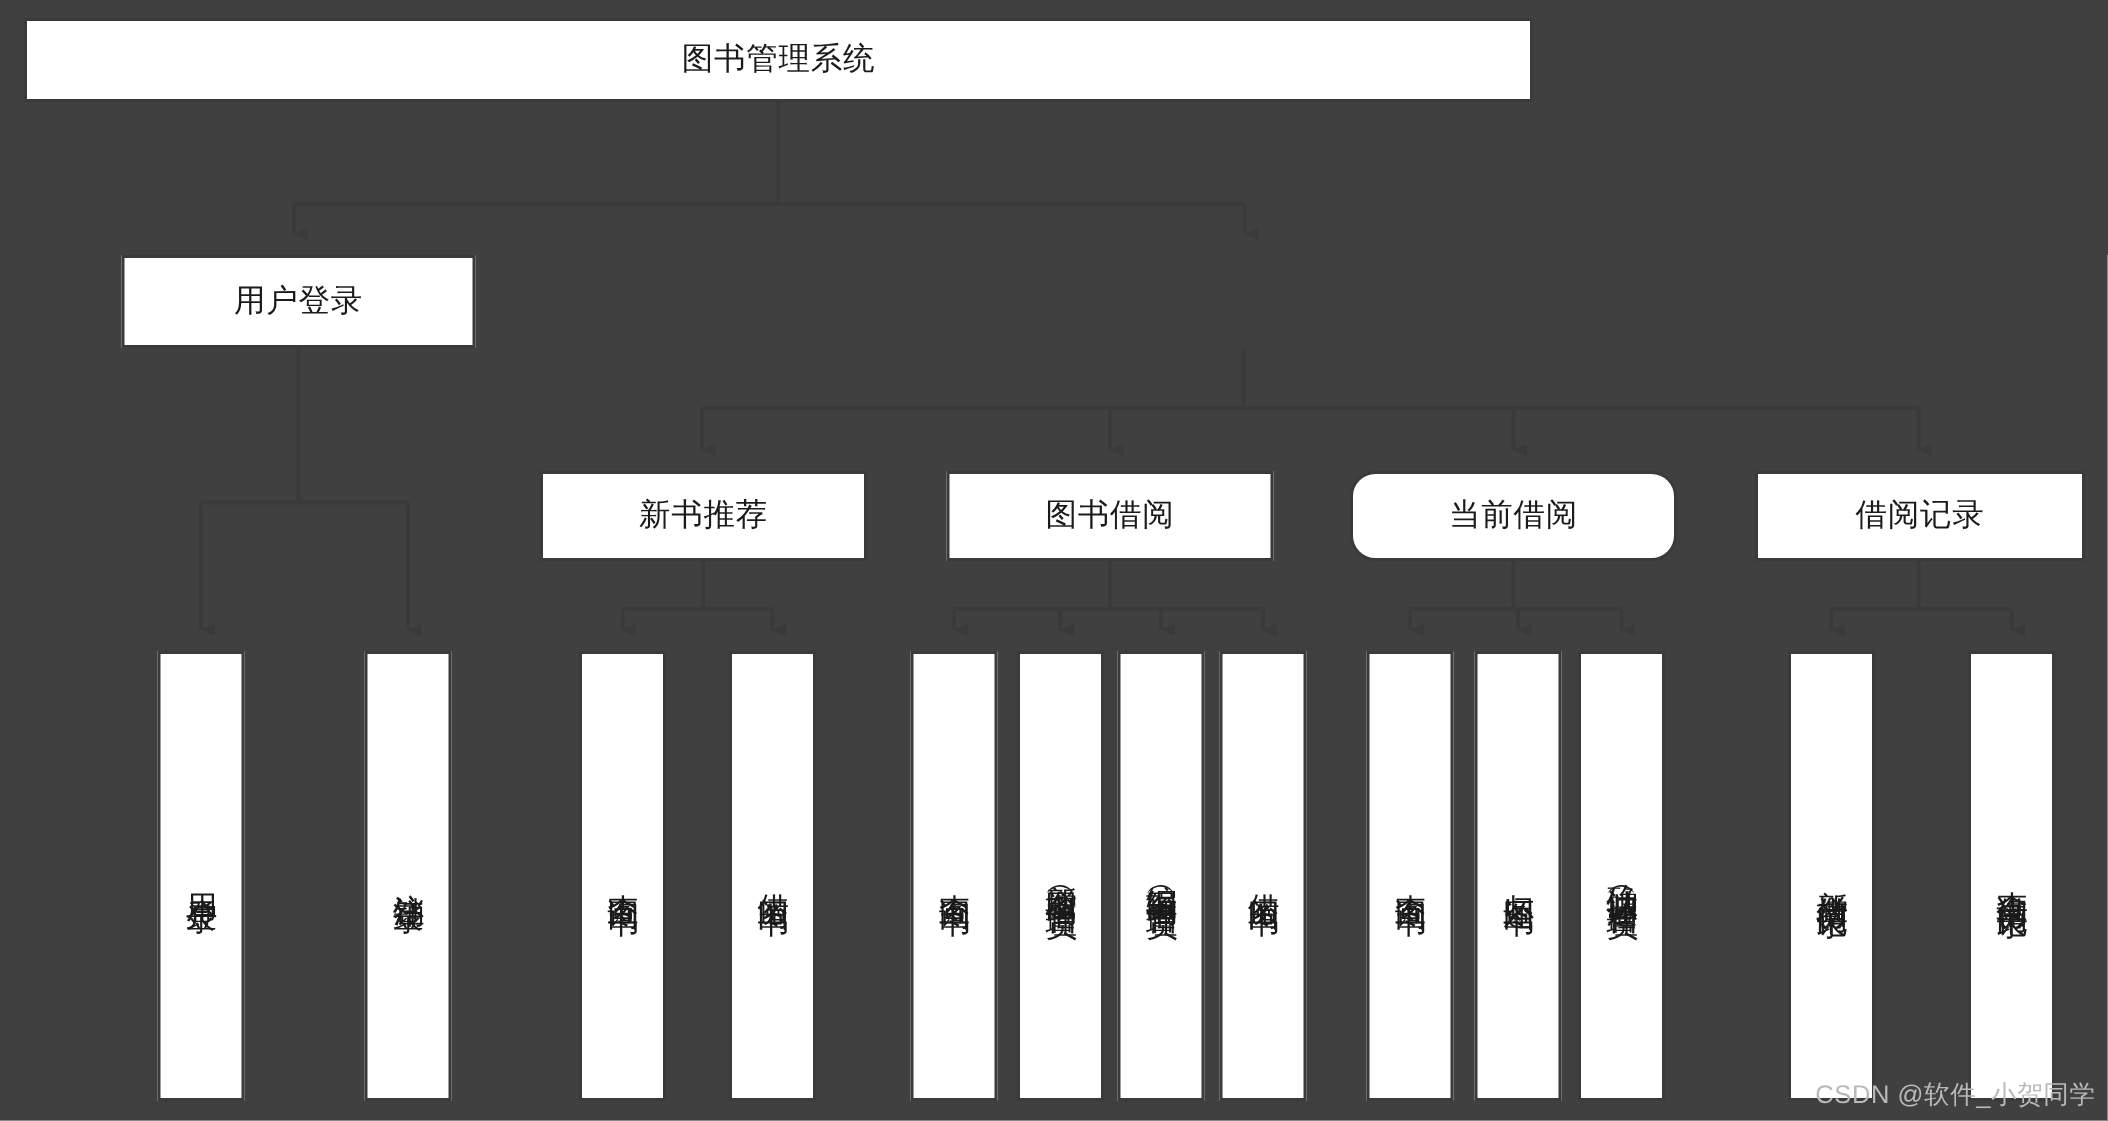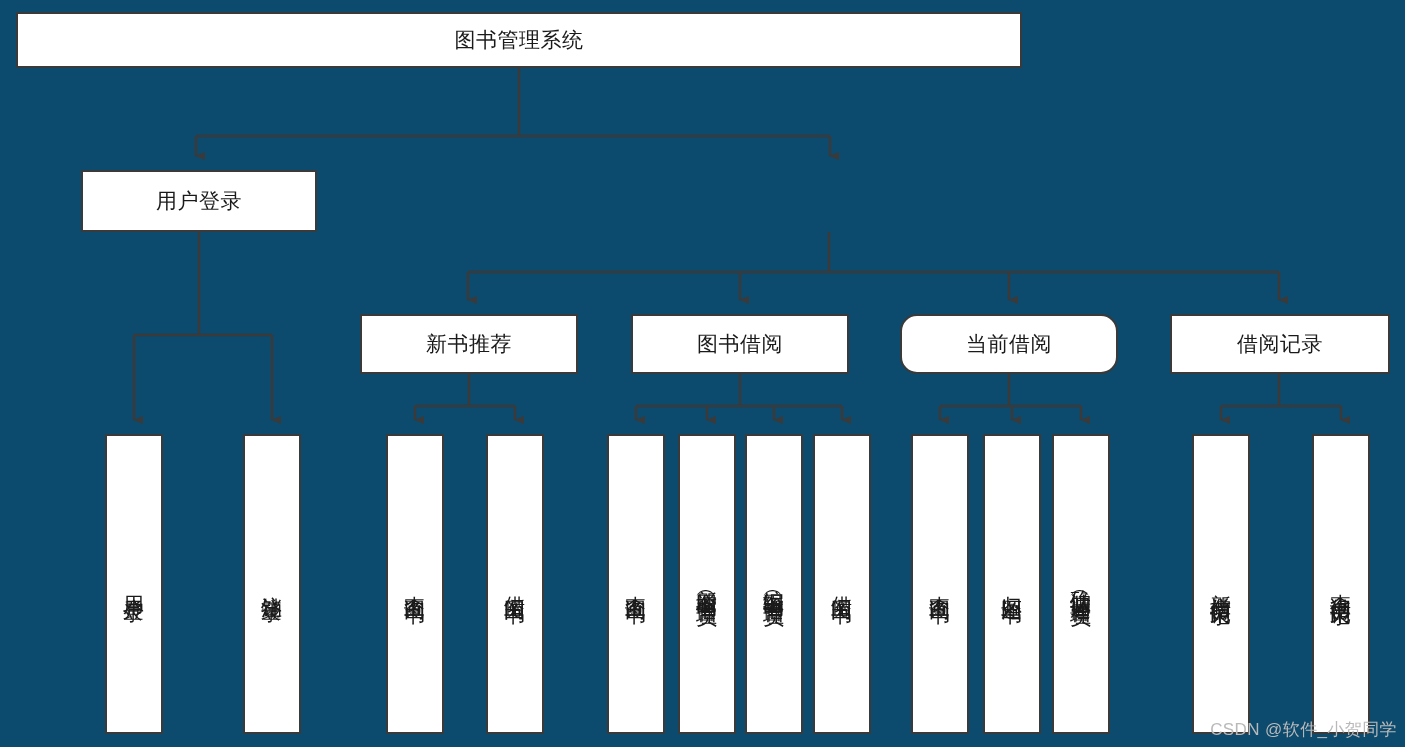--- a/index.html
+++ b/index.html
@@ -10,21 +10,21 @@
   body {
     width: 1405px;
     height: 747px;
     font-family: "Liberation Sans", "DejaVu Sans", sans-serif;
     overflow: hidden;
   }
   #diagram-root {
     position: relative;
     width: 1405px;
     height: 747px;
-    background: #0c4a6e;
+    background: #404040;
   }
   svg.connectors {
     position: absolute;
     left: 0;
     top: 0;
     width: 1405px;
     height: 747px;
   }
   .node {
     position: absolute;

